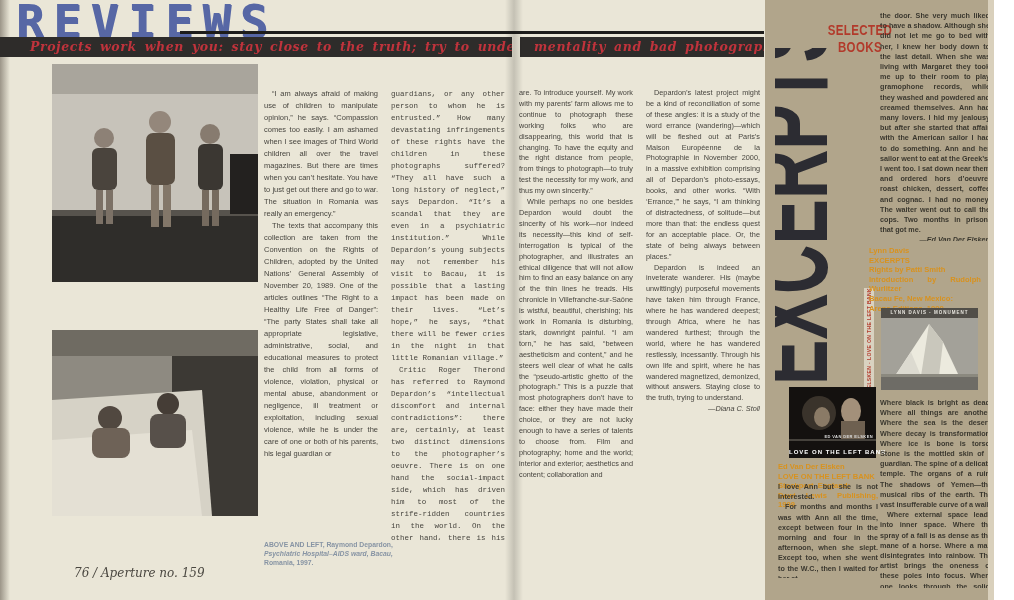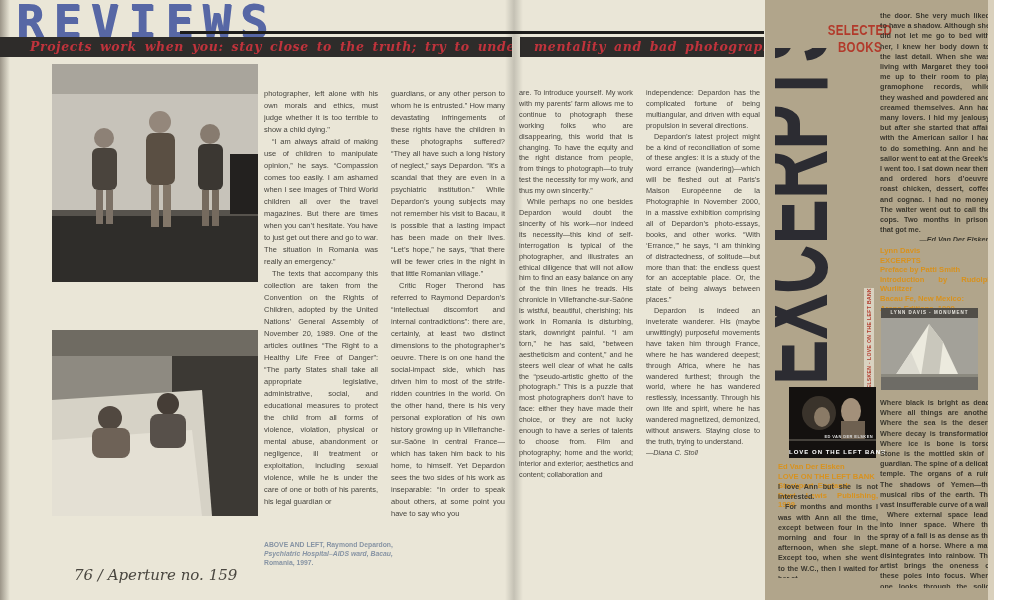--- a/index.html
+++ b/index.html
@@ -30,29 +30,29 @@
   .photo1 { left:52px; top:64px; width:206px; height:218px; }
   .photo2 { left:52px; top:330px; width:206px; height:186px; }
 
   
   .col { position:absolute; top:88px; width:114px; overflow:hidden; color:#47453f;
     font-size:7.5px; text-align:justify; }
   .col p { margin:0; }
   .col p.ind { text-indent:8px; }
   .col-left { line-height:12px; height:452px; }
   .col-right { line-height:10.9px; font-size:7.3px; height:478px; }
-  .c1 { left:264px; } .c2 { left:391px; } .c3 { left:519px; } .c4 { left:646px; }
-  .byline { font-style:italic; margin-top:2px; }
+  .c1 { left:264px; } .c2 { left:391px;font-family:Liberation Mono, monospace; } .c3 { left:519px; } .c4 { left:646px; }
+  .byline { text-align:right; font-style:italic; margin-top:2px; }
 
   .caption { position:absolute; left:264px; top:540px; width:130px; color:#8794a4;
     font-size:6.8px; font-weight:bold; line-height:9px; }
   .caption .it { font-style:italic; }
 
   .folio { position:absolute; left:74px; top:566px; font-family:"DejaVu Serif", serif;
-    font-style:italic; font-size:15px; color:#4a4740; }
+    font-style:italic; font-size:12px; color:#4a4740; }
 
   
   .sidebar { position:absolute; left:765px; top:0; width:223px; height:600px; background:#b1a58b; }
   .strip-cream { position:absolute; left:988px; top:0; width:18px; height:600px; background:#d9d0bc; }
   .strip-yellow { position:absolute; left:1006px; top:0; width:8px; height:600px; background:#efe7b0; }
 
   .selbooks { position:absolute; left:40px; top:22px; width:110px; text-align:center;
     color:#b23a2b; font-weight:bold; font-size:14px; line-height:17px; letter-spacing:.5px;
     transform:scale(.82,1); transform-origin:center top; }
 
@@ -73,21 +73,21 @@
   .sb-text { position:absolute; color:#3b382f; font-weight:bold; font-size:7.2px;
     line-height:10.2px; text-align:justify; }
   .sb-text p { margin:0; }
   .sb-text p.ind { text-indent:7px; }
   .orange { color:#d8921f; font-weight:bold; font-size:7.6px; line-height:9.6px; }
   .attr { text-align:right; font-style:italic; }
 
   .blk1-credit { left:13px; top:462px; width:100px; }
   .blk1-text { left:13px; top:482px; width:100px; height:96px; overflow:hidden; }
   .rcol-text1 { left:115px; top:11px; width:110px; height:230px; overflow:hidden; }
-  .blk2-credit { left:115px; top:246px; width:112px; }
+  .blk2-credit { left:104px; top:246px; width:112px; }
   .cover2 { position:absolute; left:116px; top:308px; width:97px; height:82px; background:#8f8d86; }
   .cover2 .c2-label { position:absolute; left:0; right:0; top:2px; text-align:center;
     font-size:4.5px; color:#e8e6df; letter-spacing:1px; font-weight:bold; }
   .rcol-text2 { left:115px; top:398px; width:112px; height:190px; overflow:hidden; }
 </style>
 </head>
 <body>
 
 <div id="spread">
 
@@ -131,34 +131,32 @@
       <polygon points="0,110 140,100 150,186 0,186" fill="#e4e0d4"></polygon>
       <circle cx="58" cy="88" r="12" fill="#514840"></circle>
       <rect x="40" y="98" width="38" height="30" rx="8" fill="#6e6257"></rect>
       <circle cx="116" cy="74" r="11" fill="#453d36"></circle>
       <rect x="98" y="84" width="36" height="34" rx="8" fill="#57504a"></rect>
       <rect x="0" y="0" width="206" height="26" fill="#6f6b62"></rect>
     </svg>
   </div>
 
   <div class="col col-left c1">
-    <p>photographer, left alone with his own morals and ethics, must judge whether it is too terrible to show a child dying."</p>
     <p class="ind">“I am always afraid of making use of children to manipulate opinion,” he says. “Compassion comes too easily. I am ashamed when I see images of Third World children all over the travel magazines. But there are times when you can’t hesitate. You have to just get out there and go to war. The situation in Romania was really an emergency.”</p>
     <p class="ind">The texts that accompany this collection are taken from the Convention on the Rights of Children, adopted by the United Nations’ General Assembly of November 20, 1989. One of the articles outlines “The Right to a Healthy Life Free of Danger”: “The party States shall take all appropriate legislative, administrative, social, and educational measures to protect the child from all forms of violence, violation, physical or mental abuse, abandonment or negligence, ill treatment or exploitation, including sexual violence, while he is under the care of one or both of his parents, his legal guardian or</p>
   </div>
   <div class="col col-left c2">
     <p>guardians, or any other person to whom he is entrusted.” How many devastating infringements of these rights have the children in these photographs suffered? “They all have such a long history of neglect,” says Depardon. “It’s a scandal that they are even in a psychiatric institution.” While Depardon’s young subjects may not remember his visit to Bacau, it is possible that a lasting impact has been made on their lives. “Let’s hope,” he says, “that there will be fewer cries in the night in that little Romanian village.”</p>
     <p class="ind">Critic Roger Therond has referred to Raymond Depardon’s “intellectual discomfort and internal contradictions”: there are, certainly, at least two distinct dimensions to the photographer’s oeuvre. There is on one hand the social-impact side, which has driven him to most of the strife-ridden countries in the world. On the other hand, there is his very personal exploration of his own history growing up in Villefranche-sur-Saône in central France—which has taken him back to his home, to himself. Yet Depardon sees the two sides of his work as inseparable: “In order to speak about others, at some point you have to say who you</p>
   </div>
   <div class="col col-right c3">
     <p>are. To introduce yourself. My work with my parents’ farm allows me to continue to photograph these working folks who are disappearing, this world that is changing. To have the equity and the right distance from people, from things to photograph—to truly test the necessity for my work, and thus my own sincerity.”</p>
     <p class="ind">While perhaps no one besides Depardon would doubt the sincerity of his work—nor indeed its necessity—this kind of self-interrogation is typical of the photographer, and illustrates an ethical diligence that will not allow him to find an easy balance on any of the thin lines he treads. His chronicle in Villefranche-sur-Saône is wistful, beautiful, cherishing; his work in Romania is disturbing, stark, downright painful. “I am torn,” he has said, “between aestheticism and content,” and he steers well clear of what he calls the “pseudo-artistic ghetto of the photograph.” This is a puzzle that most photographers don’t have to face: either they have made their choice, or they are not lucky enough to have a series of talents to choose from. Film and photography; home and the world; interior and exterior; aesthetics and content; collaboration and</p>
   </div>
   <div class="col col-right c4">
-    <p>independence: Depardon has the complicated fortune of being multiangular, and driven with equal propulsion in several directions.</p>
     <p class="ind">Depardon’s latest project might be a kind of reconciliation of some of these angles: it is a study of the word errance (wandering)—which will be fleshed out at Paris’s Maison Européenne de la Photographie in November 2000, in a massive exhibition comprising all of Depardon’s photo-essays, books, and other works. “With ‘Errance,’” he says, “I am thinking of distractedness, of solitude—but more than that: the endless quest for an acceptable place. Or, the state of being always between places.”</p>
     <p class="ind">Depardon is indeed an inveterate wanderer. His (maybe unwittingly) purposeful movements have taken him through France, where he has wandered deepest; through Africa, where he has wandered furthest; through the world, where he has wandered restlessly, incessantly. Through his own life and spirit, where he has wandered magnetized, demonized, without answers. Staying close to the truth, trying to understand.</p>
     <p class="byline">—Diana C. Stoll</p>
   </div>
 
   <div class="caption">
     <span>ABOVE AND LEFT, Raymond Depardon,</span><br>
     <span class="it">Psychiatric Hospital–AIDS ward, Bacau,</span><br>
     <span>Romania, 1997.</span>
   </div>
@@ -208,21 +206,21 @@
     </div>
 
     <div class="sb-text rcol-text1">
       <p>the door. She very much liked to have a shadow. Although she did not let me go to bed with her, I knew her body down to the last detail. When she was living with Margaret they took me up to their room to play gramophone records, while they washed and powdered and creamed themselves. Ann had many lovers. I hid my jealousy but after she started that affair with the American sailor I had to do something. Ann and her sailor went to eat at the Greek’s. I went too. I sat down near them and ordered hors d’oeuvre, roast chicken, dessert, coffee and cognac. I had no money. The waiter went out to call the cops. Two months in prison, that got me.</p>
       <p class="attr">—Ed Van Der Elsken</p>
     </div>
 
     <div class="sb-text orange blk2-credit">
       <span>Lynn Davis</span><br>
       <span>EXCERPTS</span><br>
-      <span>Preface by Patti Smith</span><br>
+      <span>Rights by Patti Smith</span><br>
       <span>Introduction by Rudolph Wurlitzer</span><br>
       <span>Bacau Fe, New Mexico:</span><br>
       <span>Arena Editions, 1999</span>
     </div>
 
     <div class="cover2">
       <svg width="97" height="82" viewBox="0 0 97 82">
         <rect x="0" y="0" width="97" height="82" fill="#a3a199"></rect>
         <rect x="0" y="0" width="97" height="10" fill="#514e48"></rect>
         <rect x="0" y="68" width="97" height="14" fill="#6e6c66"></rect>

